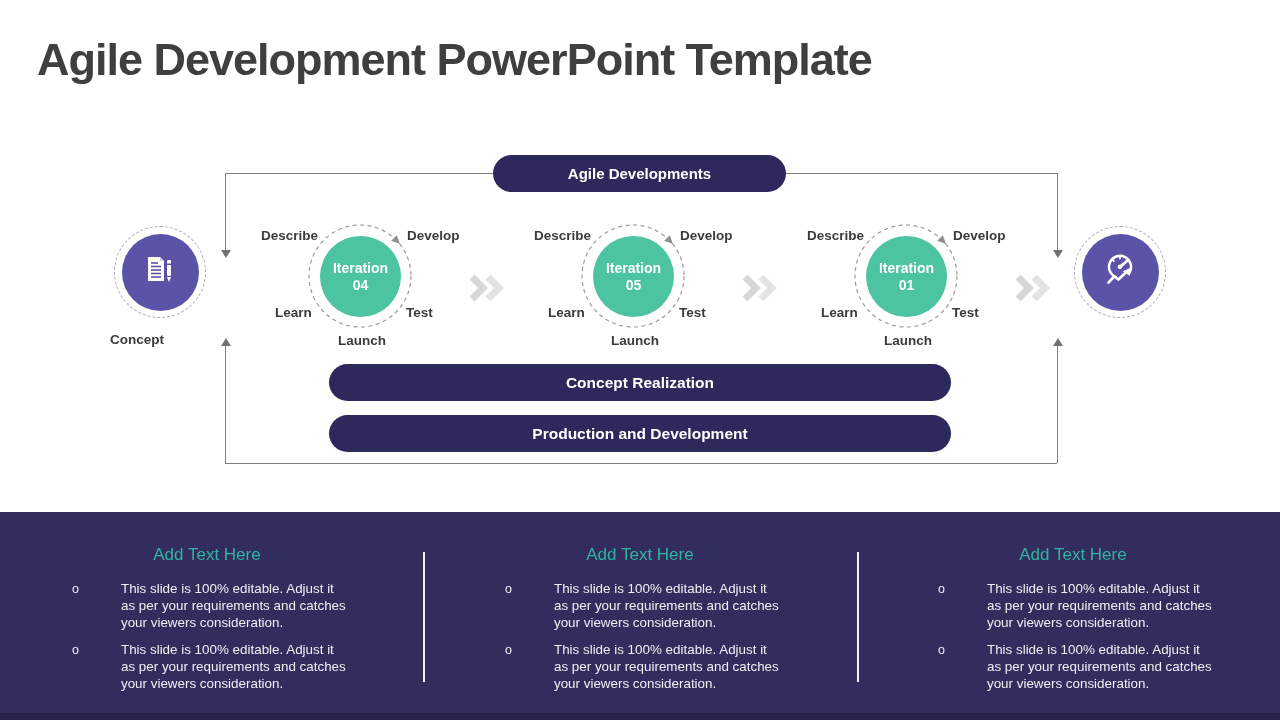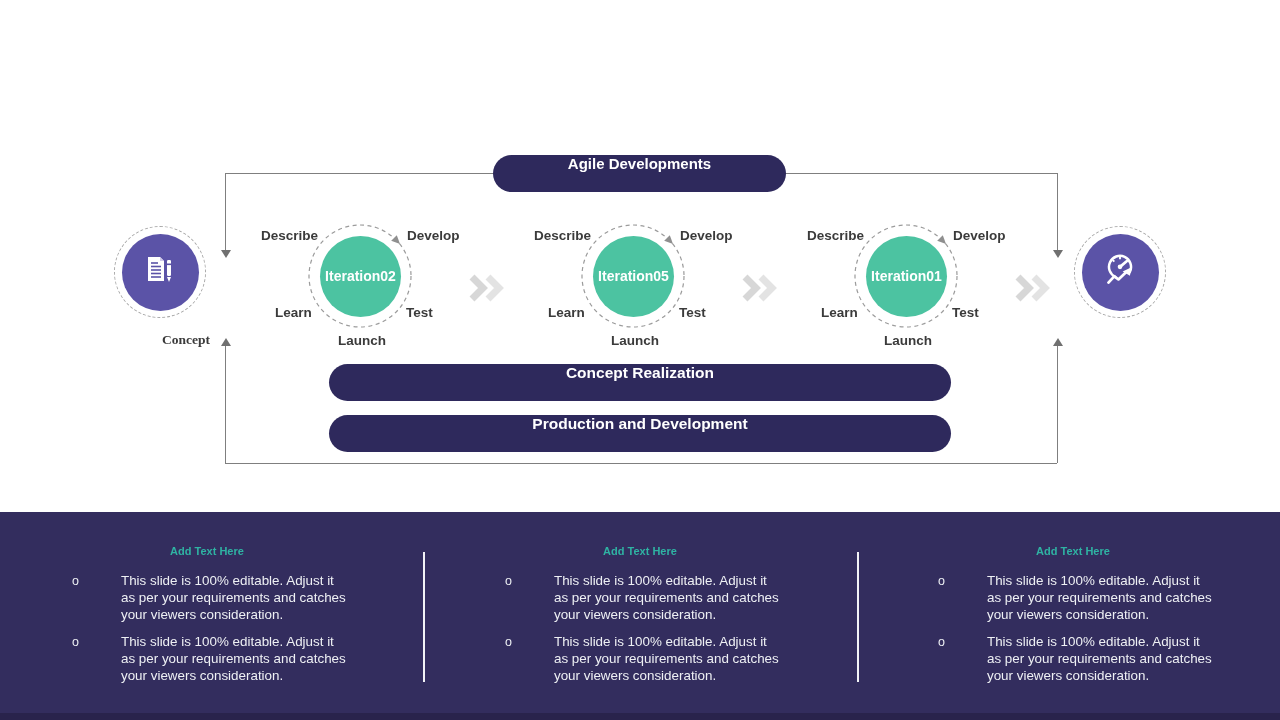--- a/index.html
+++ b/index.html
@@ -16,62 +16,63 @@
   .vline { position:absolute; width:1px; background:#7f7f7f; }
   .arrowhead-down { position:absolute; width:0; height:0;
       border-left:5px solid transparent; border-right:5px solid transparent;
       border-top:8px solid #707070; }
   .arrowhead-up { position:absolute; width:0; height:0;
       border-left:5px solid transparent; border-right:5px solid transparent;
       border-bottom:8px solid #707070; }
 
   
   .pill { position:absolute; background:#2e295c; border-radius:19px; color:#fff;
-          font-weight:700; display:flex; justify-content:center; }
+          font-weight:700; display:flex; align-items:center; justify-content:center; }
   .pill-banner { left:493px; top:155px; width:293px; height:37px; font-size:15px; }
   .pill-wide { left:329px; width:622px; height:37px; font-size:15.5px; }
   .pill-cr { top:364px; }
   .pill-pd { top:415px; }
 
   
   .endpoint { position:absolute; width:92px; height:92px; border-radius:50%;
               border:1.5px dashed #a9a9a9; display:flex; align-items:center; justify-content:center; }
   .endpoint-inner { width:77px; height:77px; border-radius:50%; background:#5b53a7;
               display:flex; align-items:center; justify-content:center; }
   .endpoint-label { position:absolute; color:#3b3b3b; font-weight:700; font-size:13.5px;
-              text-align:right; line-height:19px;font-family:Liberation Serif, serif; }
+              text-align:left; line-height:19px; }
 
   
   .iter-ring { position:absolute; width:106px; height:106px; }
   .iter-circle { position:absolute; width:81px; height:81px; border-radius:50%;
               background:#4cc3a1; color:#fff; font-weight:700; font-size:14px;
-              display:flex; flex-direction:row; align-items:center; justify-content:center;
+              display:flex; flex-direction:column; align-items:center; justify-content:center;
               line-height:17px; }
   .sat-label { position:absolute; color:#3b3b3b; font-weight:700; font-size:13.5px;
               white-space:nowrap; }
 
   .chevrons { position:absolute; width:42px; height:28px; }
 
   
   .footer { position:absolute; left:0; top:512px; width:1280px; height:208px; background:#332d5e; }
   .footer-strip { position:absolute; left:0; top:713px; width:1280px; height:7px; background:#29234c; }
   .footer-col { position:absolute; top:33px; width:286px; }
   .col-1 { left:64px; } .col-2 { left:497px; } .col-3 { left:930px; }
-  .col-heading { text-align:center; color:#2fb3a3; font-weight:700; font-size:11px; margin-bottom:16px; }
+  .col-heading { text-align:center; color:#2fb3a3; font-weight:400; font-size:17px; margin-bottom:16px; }
   .bullet { display:flex; gap:10px; margin-bottom:11px; }
   .bullet-marker { color:#eef0f4; font-size:12.5px; line-height:17px; padding-left:8px; }
   .bullet-text { color:#eef0f4; font-size:13.4px; line-height:16.8px; max-width:248px;margin-left:32px; }
   .footer-divider { position:absolute; top:40px; width:2px; height:130px; background:#f2f2f6; }
   .div-1 { left:423px; } .div-2 { left:857px; }
 </style>
 </head>
 <body>
 
 <div id="slide">
 
+  <div class="slide-title">Agile Development PowerPoint Template</div>
 
   <div class="hline" style="left:225px; top:173px; width:832px;"></div>
   <div class="hline" style="left:225px; top:463px; width:832px;"></div>
 
   <div class="vline" style="left:225px; top:173px; height:77px;"></div>
   <div class="arrowhead-down" style="left:221px; top:250px;"></div>
   <div class="arrowhead-up" style="left:221px; top:338px;"></div>
   <div class="vline" style="left:225px; top:346px; height:117px;"></div>
 
   <div class="vline" style="left:1057px; top:173px; height:77px;"></div>
@@ -122,21 +123,21 @@
   </div>
 
   <div class="iter-ring" style="left:307px; top:223px;">
     <svg width="106" height="106" viewBox="0 0 106 106">
       <circle cx="53" cy="53" r="51" fill="none" stroke="#9b9b9b" stroke-width="1.2" stroke-dasharray="4 3.5"></circle>
       <path d="M93 21 L84.2 17.8 L89.8 12.2 Z" fill="#8f8f8f"></path>
     </svg>
   </div>
   <div class="iter-circle" style="left:320px; top:236px;">
     <div>Iteration</div>
-    <div>02</div>
+    <div>04</div>
   </div>
   <div class="sat-label" style="left:261px; top:228px;">Describe</div>
   <div class="sat-label" style="left:407px; top:228px;">Develop</div>
   <div class="sat-label" style="left:275px; top:305px;">Learn</div>
   <div class="sat-label" style="left:406px; top:305px;">Test</div>
   <div class="sat-label" style="left:338px; top:333px;">Launch</div>
 
   <div class="chevrons" style="left:466px; top:274px;">
     <svg width="42" height="28" viewBox="0 0 42 28">
       <path d="M6 3 L17 14 L6 25" fill="none" stroke="#d7d7d7" stroke-width="7"></path>

